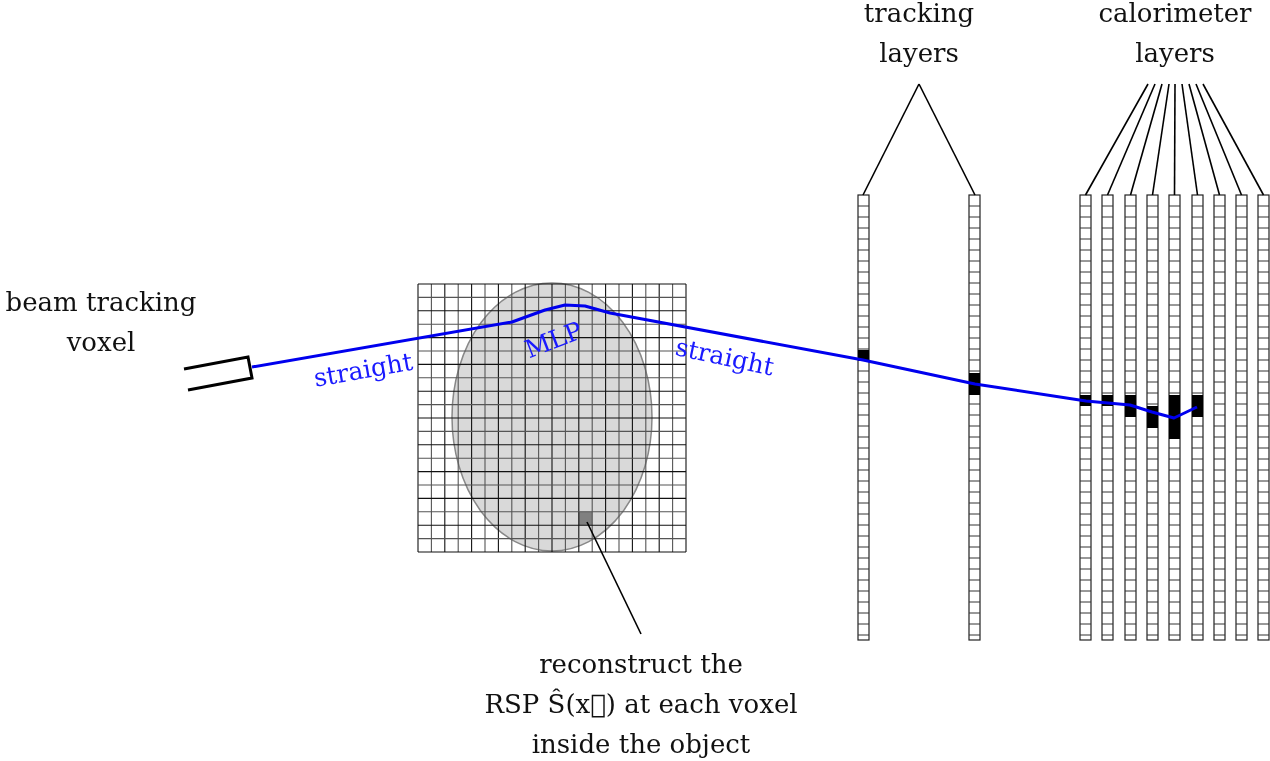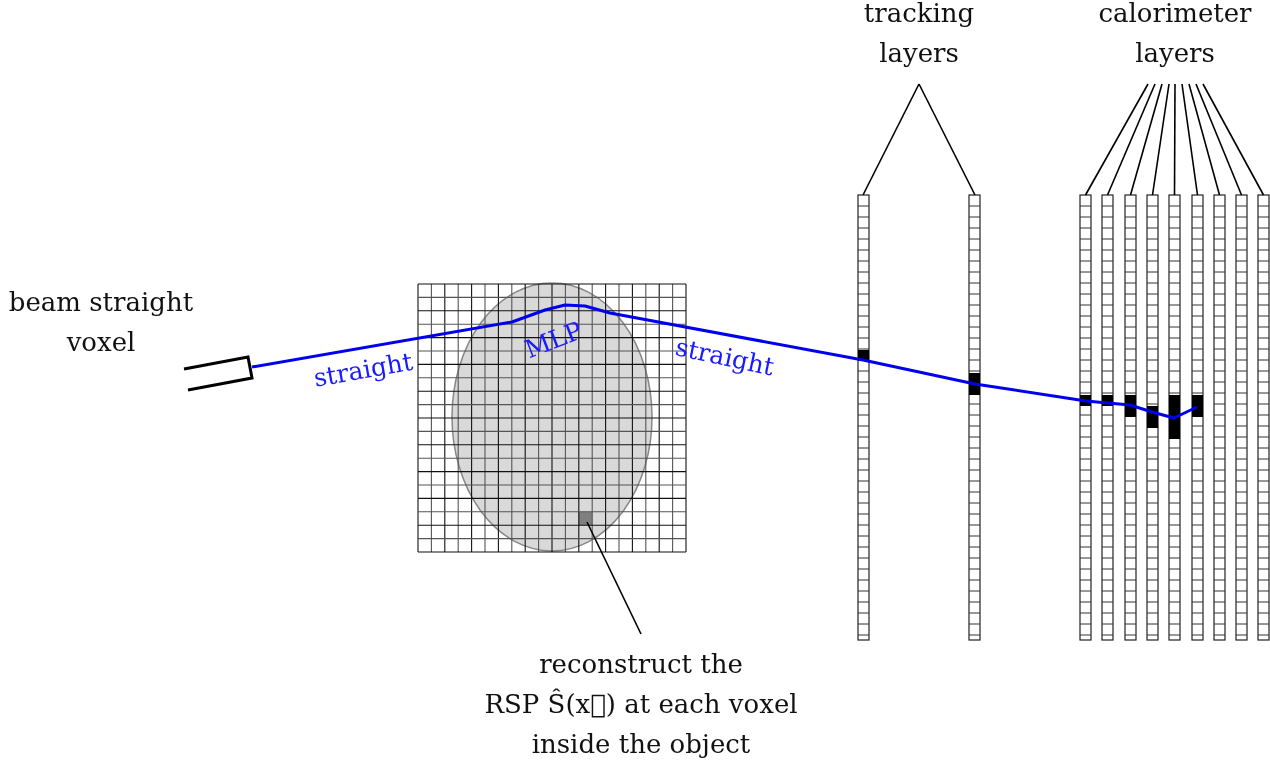--- a/index.html
+++ b/index.html
@@ -570,21 +570,21 @@
         <line x1="1175" y1="84" x2="1174.5" y2="195"></line>
         <line x1="1182" y1="84" x2="1197.5" y2="195"></line>
         <line x1="1189" y1="84" x2="1219.5" y2="195"></line>
         <line x1="1196" y1="84" x2="1241.5" y2="195"></line>
         <line x1="1203" y1="84" x2="1263.5" y2="195"></line>
       </g>
 
     <polyline points="252,367 512,322 545,310 565,305 585,306 610,313 863,360 975,384 1086,401 1130,405 1152,412 1174,418 1197,407" fill="none" stroke="#0000ee" stroke-width="3" stroke-linejoin="round"></polyline>
   </svg>
 
-  <div class="lbl" style="left:0;top:282px;width:202px;">beam straight</div>
+  <div class="lbl" style="left:0;top:282px;width:202px;">beam tracking</div>
   <div class="lbl" style="left:0;top:322px;width:202px;">voxel</div>
 
   <div class="lbl" style="left:819px;top:-7px;width:200px;">tracking</div>
   <div class="lbl" style="left:819px;top:33px;width:200px;">layers</div>
 
   <div class="lbl" style="left:1075px;top:-7px;width:200px;">calorimeter</div>
   <div class="lbl" style="left:1075px;top:33px;width:200px;">layers</div>
 
   <div class="lbl" style="left:441px;top:684px;width:400px;">RSP Ŝ(x⃗) at each voxel</div>
   <div class="lbl" style="left:441px;top:644px;width:400px;">reconstruct the</div>

